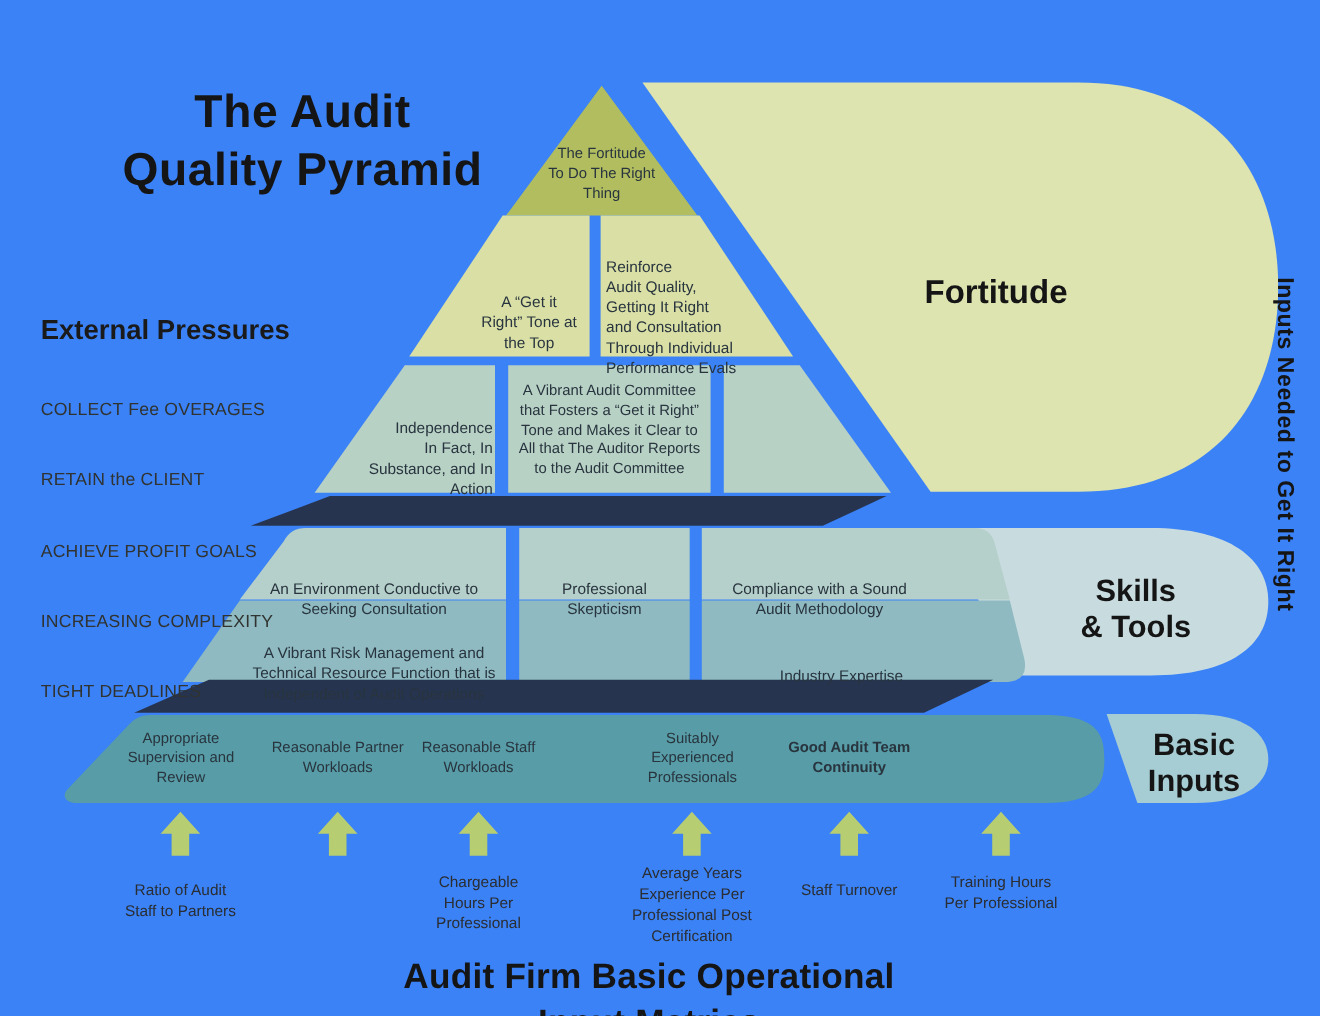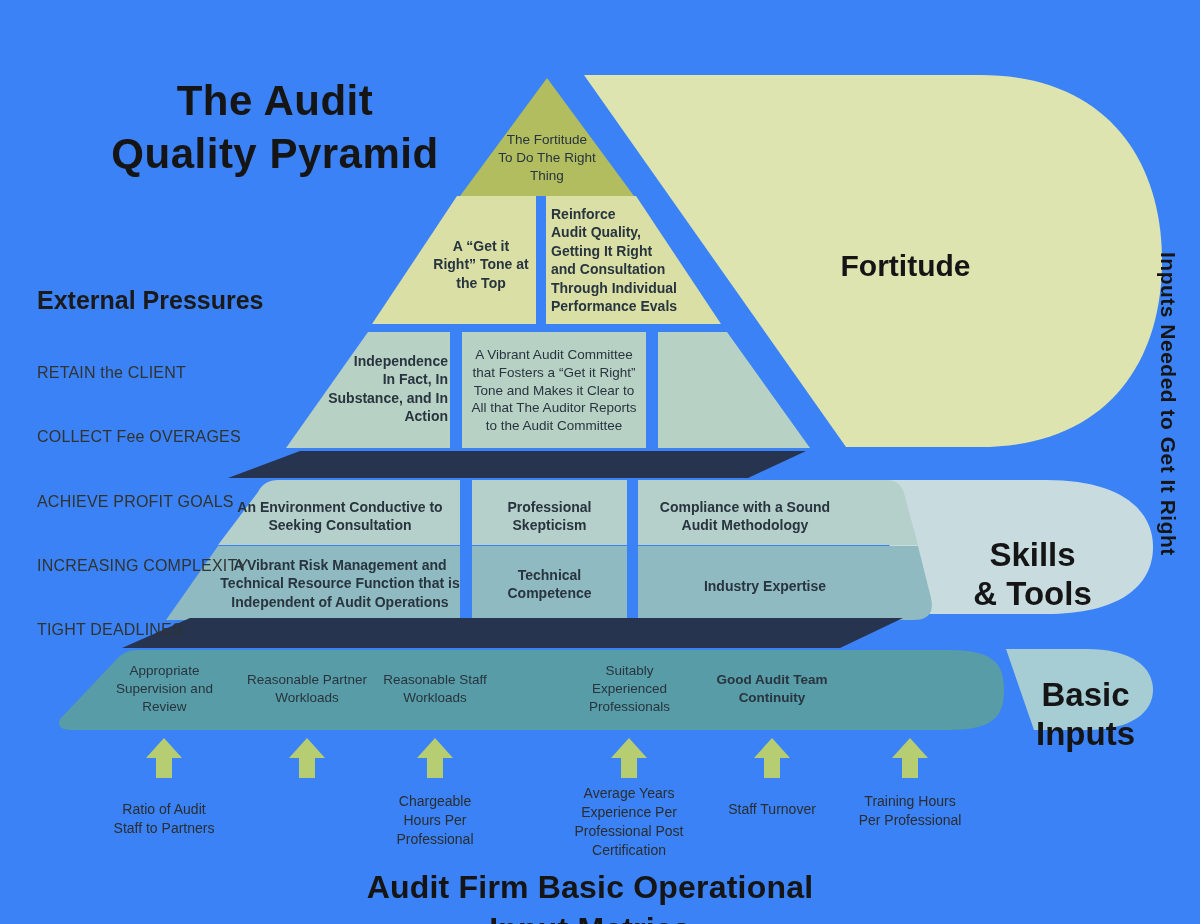--- a/index.html
+++ b/index.html
@@ -5,28 +5,28 @@
   html,body{margin:0;padding:0;background:#ffffff;}
   .canvas{
     position:relative;width:1200px;height:924px;background:#3b82f6;overflow:hidden;
     font-family:"Liberation Sans", sans-serif;color:#1d1d1f;
   }
   .layer{position:absolute;left:0;top:0;}
   .txt{position:absolute;white-space:pre-line;line-height:1.32;}
   .center{text-align:center;}
   .right{text-align:right;}
   .left{text-align:left;}
-  .cell-txt{font-size:14px;font-weight:700;color:#28343e;}
+  .cell-txt{font-size:14px;font-weight:400;color:#28343e;margin-top:28px;}
   .cell-txt-sm{font-size:13.5px;font-weight:500;color:#28343e;}
   .main-title{font-size:42px;font-weight:800;line-height:1.25;letter-spacing:.5px;color:#151515;}
   .section-head{font-size:25px;font-weight:800;color:#1a1a1a;}
   .pressure-item{font-size:16px;font-weight:500;color:#30332f;margin-bottom:22px;letter-spacing:.2px;}
   .blob-label{font-weight:800;color:#151515;}
   .fortitude-label{font-size:30px;}
-  .skills-label,.basic-label{font-size:33px;line-height:1.18;margin-top:16px;}
+  .skills-label,.basic-label{font-size:28px;line-height:1.18;}
   .vertical-label{
     position:absolute;writing-mode:vertical-rl;font-size:21px;font-weight:800;
     color:#151515;letter-spacing:.5px;
   }
   .arrow-label{font-size:14px;font-weight:500;color:#2a2d31;line-height:1.35;}
   .footer-title{font-size:32px;font-weight:800;color:#151515;letter-spacing:.2px;}
 </style>
 </head>
 <body>
 
@@ -67,22 +67,22 @@
       <path d="M892,758 L910,738 L928,758 L918,758 L918,778 L902,778 L902,758 Z" fill="#b7cd72"></path>
     </g>
   </svg>
 
   <div class="txt center main-title" style="left:60px;top:75px;width:430px;">The Audit
 Quality Pyramid</div>
 
   <div class="txt section-head" style="left:37px;top:284px;width:320px;">External Pressures</div>
 
   <div class="txt" style="left:37px;top:341px;width:300px;">
+    <div class="pressure-item">COLLECT Fee OVERAGES</div>
     <div class="pressure-item">RETAIN the CLIENT</div>
-    <div class="pressure-item">COLLECT Fee OVERAGES</div>
     <div class="pressure-item">ACHIEVE PROFIT GOALS</div>
     <div class="pressure-item">INCREASING COMPLEXITY</div>
     <div class="pressure-item">TIGHT DEADLINES</div>
   </div>
 
   <div class="txt center cell-txt-sm" style="left:482px;top:131px;width:130px;">The Fortitude
 To Do The Right
 Thing</div>
 
   <div class="txt center cell-txt" style="left:411px;top:237px;width:140px;">A “Get it
@@ -108,22 +108,20 @@
   <div class="txt center cell-txt" style="left:228px;top:498px;width:224px;">An Environment Conductive to
 Seeking Consultation</div>
   <div class="txt center cell-txt" style="left:477px;top:498px;width:145px;">Professional
 Skepticism</div>
   <div class="txt center cell-txt" style="left:633px;top:498px;width:224px;">Compliance with a Sound
 Audit Methodology</div>
 
   <div class="txt center cell-txt" style="left:210px;top:556px;width:260px;">A Vibrant Risk Management and
 Technical Resource Function that is
 Independent of Audit Operations</div>
-  <div class="txt center cell-txt" style="left:477px;top:566px;width:145px;">Technical
-Competence</div>
   <div class="txt center cell-txt" style="left:655px;top:577px;width:220px;">Industry Expertise</div>
 
   <div class="txt center cell-txt-sm" style="left:102px;top:662px;width:125px;">Appropriate
 Supervision and
 Review</div>
   <div class="txt center cell-txt-sm" style="left:232px;top:671px;width:150px;">Reasonable Partner
 Workloads</div>
   <div class="txt center cell-txt-sm" style="left:360px;top:671px;width:150px;">Reasonable Staff
 Workloads</div>
   <div class="txt center cell-txt-sm" style="left:567px;top:662px;width:125px;">Suitably

